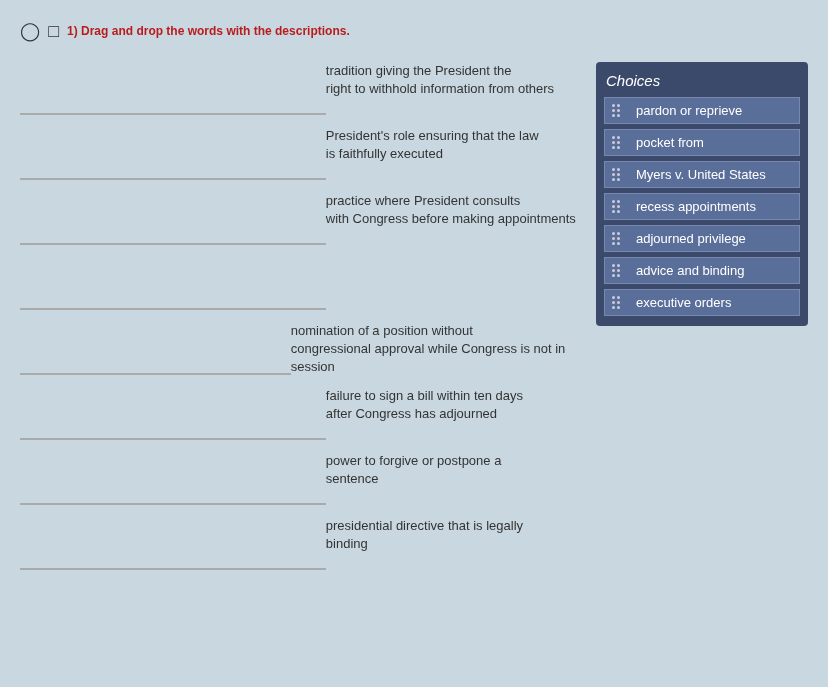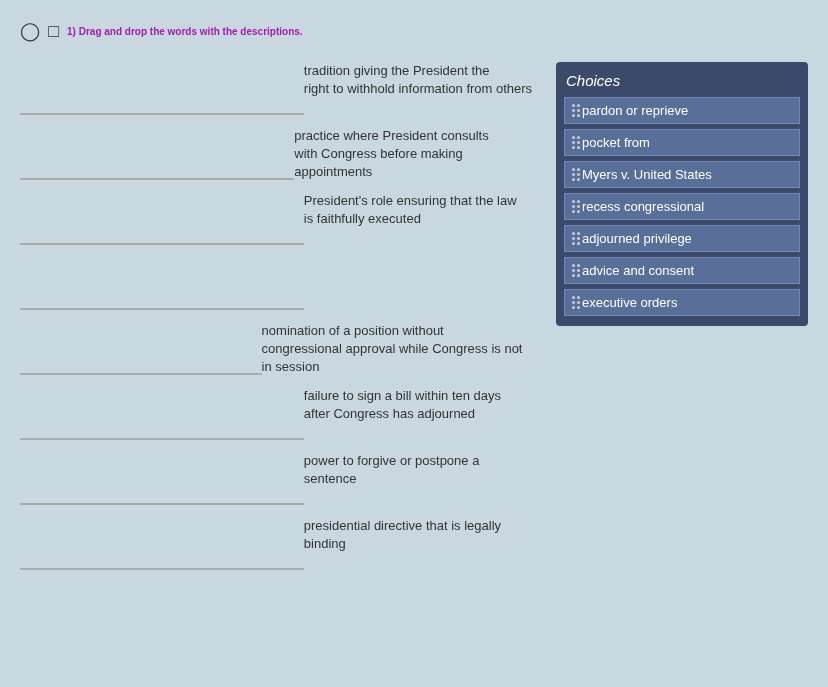--- a/index.html
+++ b/index.html
@@ -20,22 +20,22 @@
       margin-bottom: 20px;
     }
 
     .header-icon {
       font-size: 18px;
       color: #333;
     }
 
     .question-title {
       font-weight: bold;
-      font-size: 10px;
-      color: #a21caf;
+      font-size: 12px;
+      color: #b91c1c;
     }
 
     .main-layout {
       display: flex;
       gap: 20px;
       align-items: flex-start;
     }
 
     .drop-zones {
       flex: 1;
@@ -62,39 +62,39 @@
     }
 
     .description-text {
       font-size: 13px;
       color: #333;
       line-height: 1.4;
       padding-left: 0;
     }
 
     .choices-panel {
-      width: 252px;
+      width: 212px;
       background-color: #3b4a6b;
       border-radius: 4px;
       padding: 10px 8px;
       flex-shrink: 0;
     }
 
     .choices-title {
       font-style: italic;
       color: #fff;
       font-size: 15px;
       margin-bottom: 8px;
       padding-left: 2px;
     }
 
     .choice-item {
       display: flex;
       align-items: center;
-      gap: 2px;
+      gap: 16px;
       background-color: #5a6e9a;
       border: 1px solid #7888b0;
       border-radius: 0;
       padding: 5px 7px;
       margin-bottom: 5px;
       cursor: grab;
       color: #fff;
       font-size: 13px;
     }
 
@@ -138,28 +138,28 @@
     <div class="drop-item">
       <div class="drop-zone"></div>
       <div class="description-text">
         tradition giving the President the<br>right to withhold information from others
       </div>
     </div>
 
     <div class="drop-item">
       <div class="drop-zone"></div>
       <div class="description-text">
+        President's role ensuring that the law<br>is faithfully executed
+      </div>
+    </div>
+
+    <div class="drop-item">
+      <div class="drop-zone"></div>
+      <div class="description-text">
         practice where President consults<br>with Congress before making appointments
-      </div>
-    </div>
-
-    <div class="drop-item">
-      <div class="drop-zone"></div>
-      <div class="description-text">
-        President's role ensuring that the law<br>is faithfully executed
       </div>
     </div>
 
     <div class="drop-item">
       <div class="drop-zone"></div>
     </div>
 
     <div class="drop-item">
       <div class="drop-zone"></div>
       <div class="description-text">
@@ -254,21 +254,21 @@
           </span>
         <span>
             <span class="drag-dot"></span>
             <span class="drag-dot"></span>
           </span>
         <span>
             <span class="drag-dot"></span>
             <span class="drag-dot"></span>
           </span>
       </span>
-      <span>recess congressional</span>
+      <span>recess appointments</span>
     </div>
 
 
     <div class="choice-item" draggable="true">
       <span class="drag-handle">
         <span>
             <span class="drag-dot"></span>
             <span class="drag-dot"></span>
           </span>
         <span>
@@ -291,21 +291,21 @@
           </span>
         <span>
             <span class="drag-dot"></span>
             <span class="drag-dot"></span>
           </span>
         <span>
             <span class="drag-dot"></span>
             <span class="drag-dot"></span>
           </span>
       </span>
-      <span>advice and consent</span>
+      <span>advice and binding</span>
     </div>
 
     <div class="choice-item" draggable="true">
       <span class="drag-handle">
         <span>
             <span class="drag-dot"></span>
             <span class="drag-dot"></span>
           </span>
         <span>
             <span class="drag-dot"></span>

